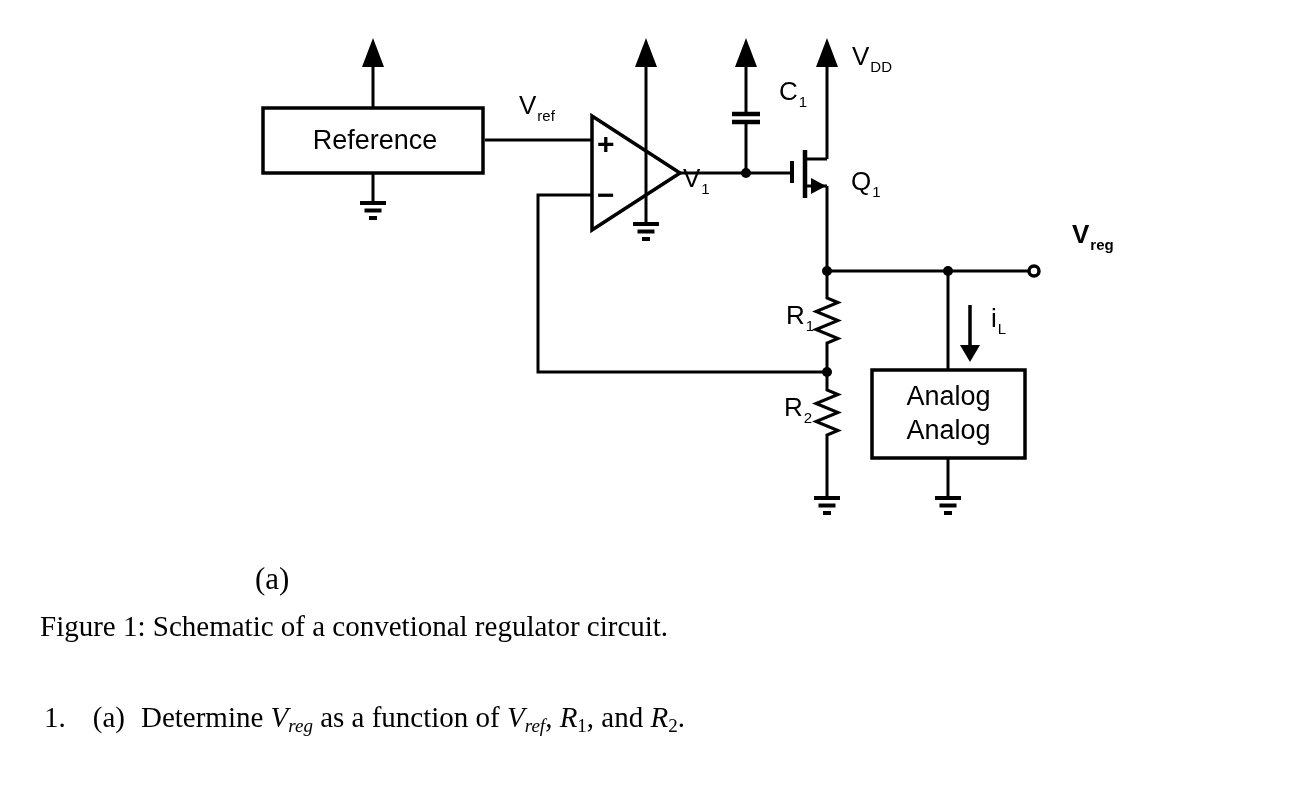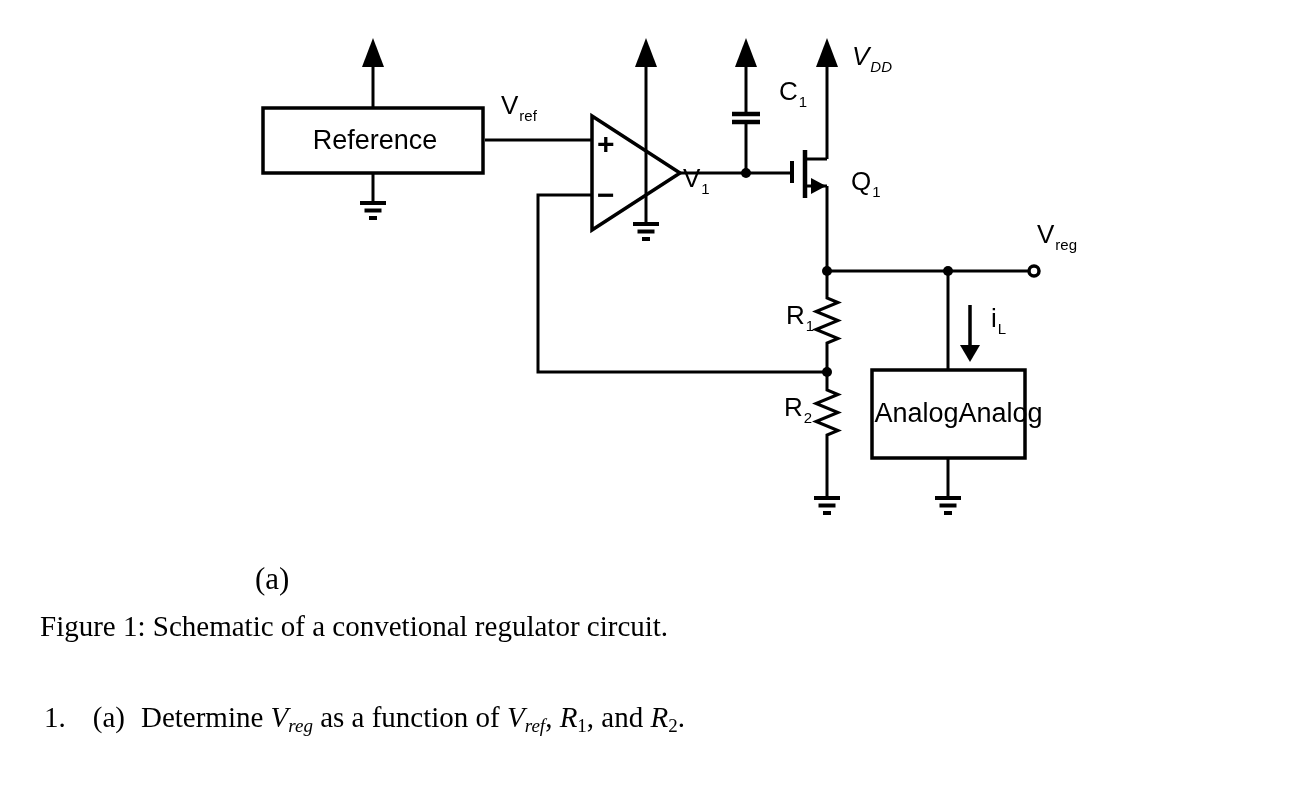--- a/index.html
+++ b/index.html
@@ -7,21 +7,21 @@
   #page{position:relative;width:1306px;height:786px;background:#ffffff;overflow:hidden;
         font-family:"Liberation Sans",sans-serif;color:var(--text);}
   #schematic-svg{position:absolute;left:0;top:0;}
   
   .sym{position:absolute;white-space:nowrap;line-height:1;color:var(--text);}
   .sym .m{font-size:26px;}
   .sym .s{font-size:15px;position:relative;top:7px;margin-left:1px;}
   .sign{position:absolute;font-size:30px;font-weight:700;line-height:1;color:var(--text);}
   .block-label{position:absolute;display:flex;align-items:center;justify-content:center;
                font-size:27px;color:var(--text);text-align:center;}
-  .block-label.two-line{line-height:1.25;padding-left:10px;}
+  .block-label.two-line{flex-direction:column;line-height:1.25;}
   
   .serif{font-family:"Liberation Serif",serif;color:var(--text);}
   .panel-label{position:absolute;left:255px;top:561px;font-size:31px;}
   .caption{position:absolute;left:40px;top:610px;width:1260px;text-align:left;font-size:29px;}
   .question{position:absolute;left:44px;top:701px;font-size:29px;white-space:nowrap;}
   .question span{white-space:pre;}
   .it{font-style:italic;}
   .sub{font-size:19px;vertical-align:-5px;}
   .q-num{margin-right:27px;}
   .q-part{margin-right:16px;}
@@ -139,48 +139,48 @@
 
   <div class="block-label" style="left:263px;top:108px;width:224px;height:65px;">
     <span>Reference</span>
   </div>
 
   <div class="block-label two-line" style="left:872px;top:370px;width:153px;height:88px;">
     <span>Analog</span>
     <span>Analog</span>
   </div>
 
-  <div class="sym" style="left:501px;top:92px;text-align:center;">
+  <div class="sym" style="left:519px;top:92px;text-align:center;">
     <span class="m">V</span><span class="s">ref</span>
   </div>
 
   <div class="sign" style="left:597px;top:129px;">
     <span>+</span>
   </div>
   <div class="sign" style="left:597px;top:180px;">
     <span>−</span>
   </div>
 
   <div class="sym" style="left:683px;top:124px;margin-top:41px;">
     <span class="m">V</span><span class="s">1</span>
   </div>
 
   <div class="sym" style="left:763px;top:78px;margin-left:16px;">
     <span class="m">C</span><span class="s">1</span>
   </div>
 
-  <div class="sym" style="left:852px;top:43px;font-style:italic;">
+  <div class="sym" style="left:852px;top:43px;">
     <span class="m">V</span><span class="s">DD</span>
   </div>
 
   <div class="sym" style="left:851px;top:168px;">
     <span class="m">Q</span><span class="s">1</span>
   </div>
 
-  <div class="sym" style="left:1037px;top:221px;">
+  <div class="sym" style="left:1072px;top:221px;font-weight:bold;">
     <span class="m">V</span><span class="s">reg</span>
   </div>
 
   <div class="sym" style="left:786px;top:302px;">
     <span class="m">R</span><span class="s">1</span>
   </div>
 
   <div class="sym" style="left:784px;top:394px;">
     <span class="m">R</span><span class="s">2</span>
   </div>

